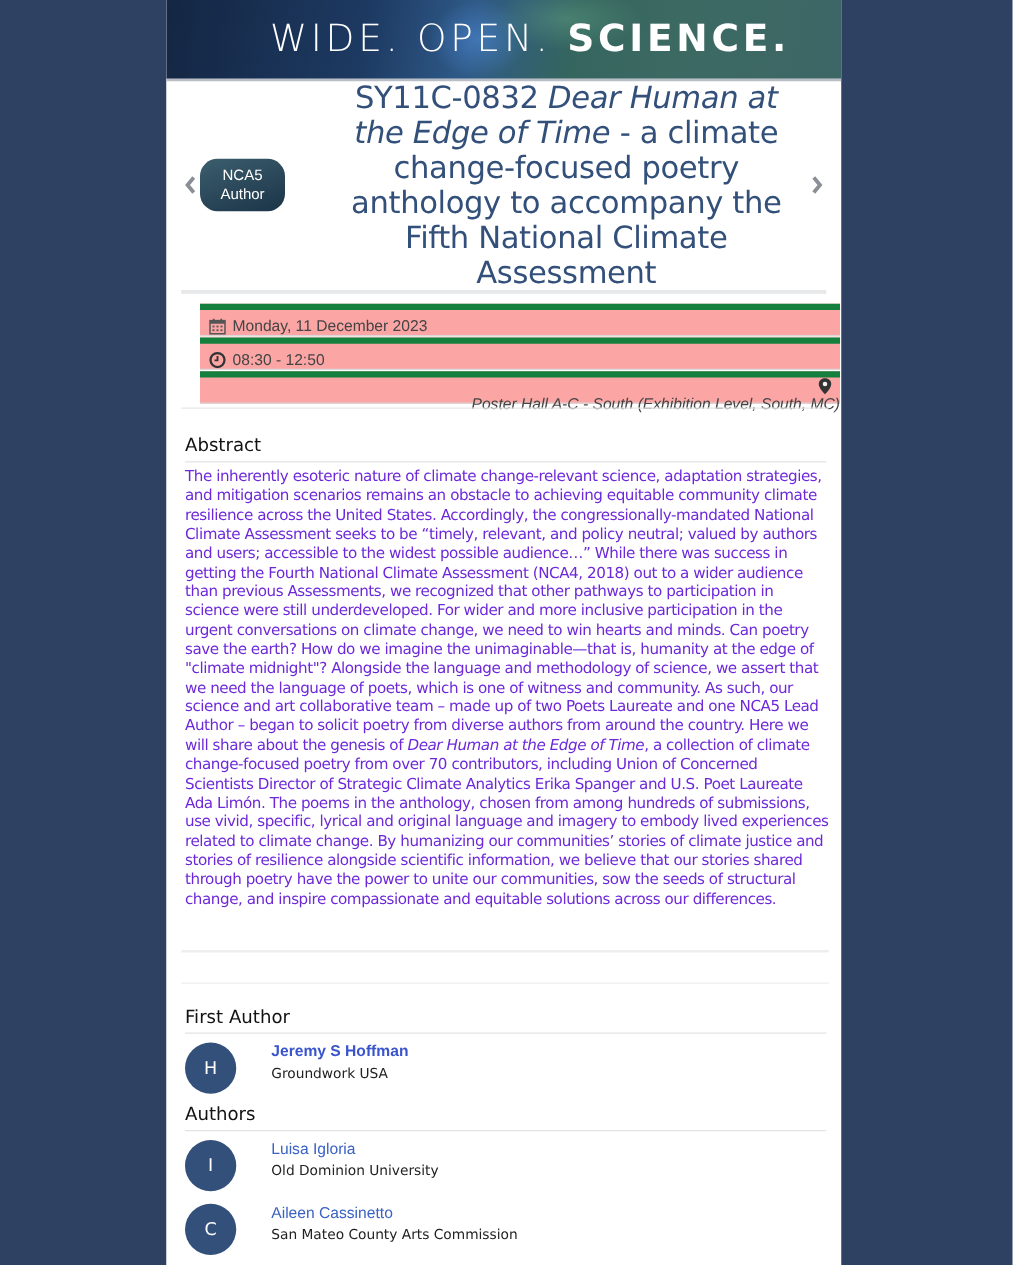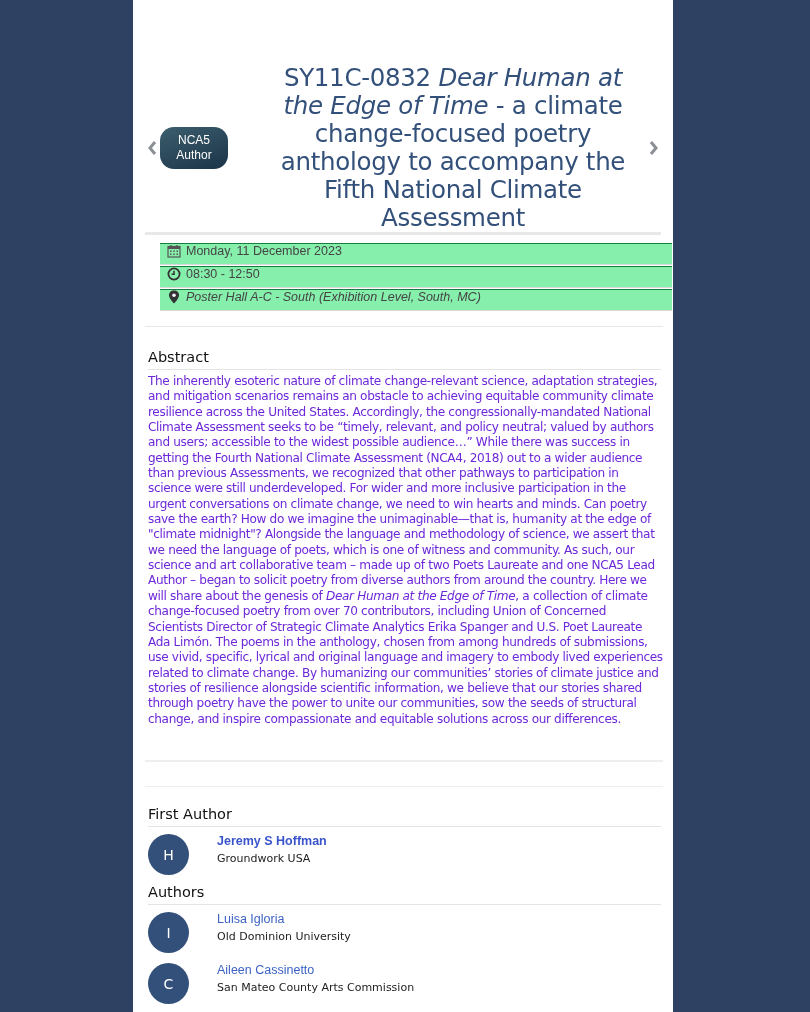--- a/index.html
+++ b/index.html
@@ -55,26 +55,26 @@
       position: absolute; left: 116px; top: 0; width: 384px;
       text-align: center; color: #33507a; font-size: 24.5px; line-height: 28px;
       font-family: "DejaVu Sans", sans-serif; letter-spacing: -0.3px;
     }
     .title i { font-style: italic; }
 
     .meta {
       position: absolute; left: 27px; top: 243px; width: 512px;
     }
     .meta-row {
-      height: 20px; background: #86efac; border-top: 1px solid #15803d; border-bottom: 1px solid #d8d8d8;
-      margin-bottom: 1px; display: flex; align-items: flex-start; padding-left: 6px;
+      height: 20px; background: #fca5a5; border-top: 5px solid #15803d; border-bottom: 1px solid #d8d8d8;
+      margin-bottom: 1px; display: flex; align-items: flex-end; padding-left: 6px;
       font-size: 12.5px; color: #444444;
     }
     .meta-row .ic { width: 16px; margin-right: 4px; display: inline-flex; align-items: center; justify-content: center; }
-    .meta-row.loc { font-style: italic; }
+    .meta-row.loc { font-style: italic; flex-direction: column; }
     .divider1 { position: absolute; left: 12px; top: 326px; width: 518px; height: 1px; background: #e8e8e8; }
 
     .section-title {
       position: absolute; left: 15px; font-weight: normal; font-size: 14.5px; color: #111111;
       font-family: "DejaVu Sans", sans-serif;
     }
     .section-rule { position: absolute; left: 15px; width: 513px; height: 1px; background: #e4e4e4; }
 
     .abstract {
       position: absolute; left: 15px; top: 374px; width: 515px;
@@ -94,20 +94,25 @@
     }
     .pname { position: absolute; left: 69px; top: 0; font-size: 12.5px; color: #3b62c4; cursor: pointer; font-family: Liberation Sans, sans-serif; }
     .pname.first { font-weight: bold; color: #3a55cc; }
     .paff { position: absolute; left: 69px; top: 18px; font-size: 11px; color: #222222; font-family: "DejaVu Sans", sans-serif; }
   </style>
 </head>
 <body>
 
 <div class="page">
 
+  <div class="banner">
+    <div class="banner-text">
+      <span class="light">WIDE. OPEN. </span><span class="bold">SCIENCE.</span>
+    </div>
+  </div>
 
   <div class="header-row">
     <div class="nav-prev">
       <svg width="10" height="16" viewBox="0 0 10 16">
           <path d="M8 2 L3 8 L8 14" stroke="#8a8f96" stroke-width="3" fill="none"></path>
         </svg>
     </div>
     <div class="badge">
       <div>
         <div>NCA5</div>

